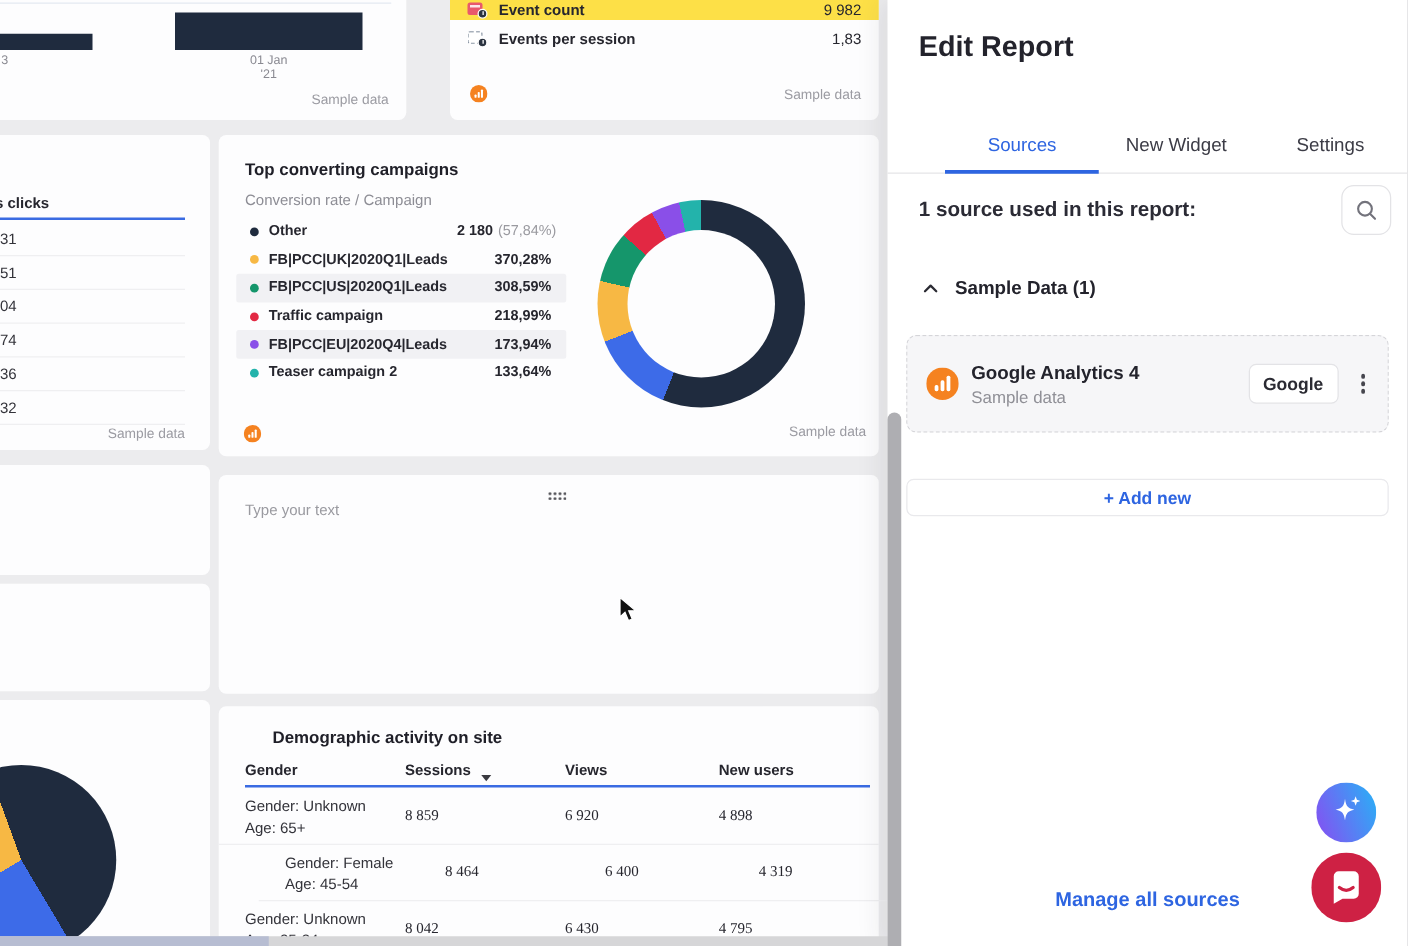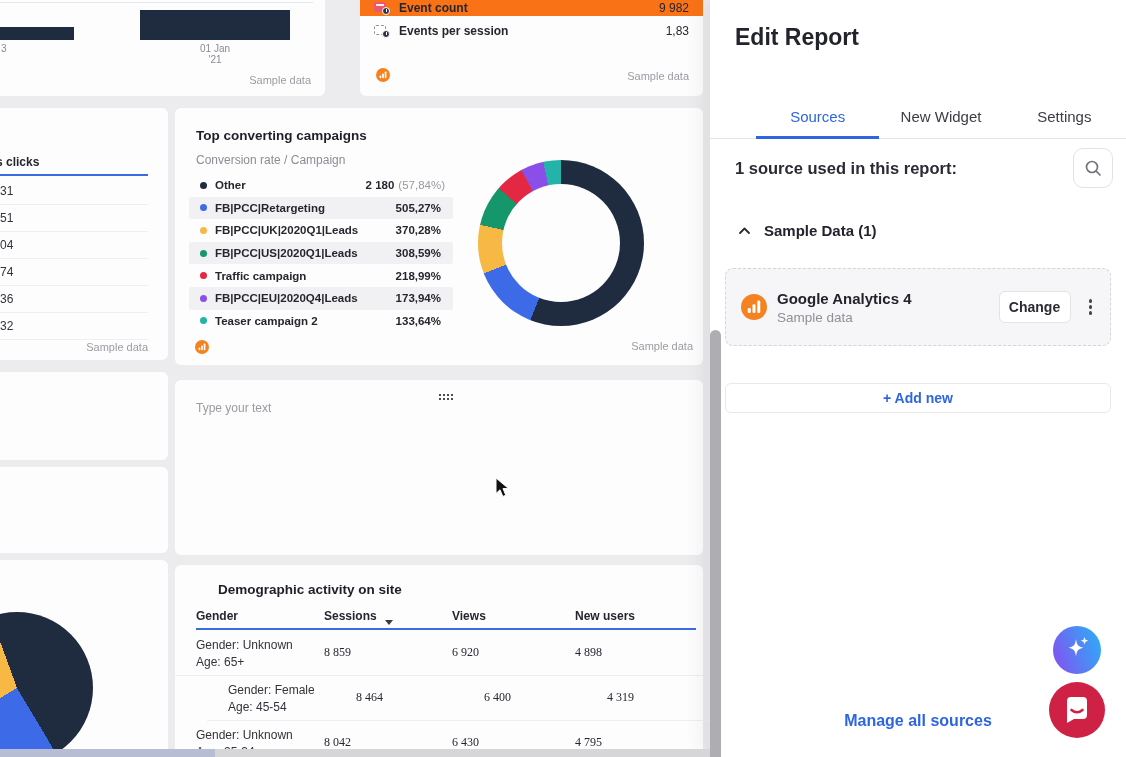--- a/index.html
+++ b/index.html
@@ -17,21 +17,21 @@
   #card-bar .bar { position:absolute; background:#1f2b3e; }
   #card-bar .bar1 { left:0; top:41px; width:84px; height:13px; }
   #card-bar .bar2 { left:150px; top:24px; width:150px; height:30px; }
   .axis-label { position:absolute; font-size:10px; color:#8a8a92; }
   #card-bar .lab-left { left:11px; top:57px; }
   #card-bar .lab-mid { left:185px; top:57px; width:80px; text-align:center; line-height:11px; }
 
   
   #card-events { left:360px; top:-14px; width:343px; height:110px; border-radius:0 0 6px 6px; padding-top:13px; }
   .metric-row { display:flex; align-items:center; height:17px; margin:0 0 6px 0; padding:0 14px; }
-  .metric-row.striped { background:#f97316;justify-content:center; }
+  .metric-row.striped { background:#fde047;justify-content:center; }
   .metric-icon { position:relative; width:16px; height:14px; margin-right:9px; flex:0 0 16px; }
   .mi-box { position:absolute; left:0; top:1px; width:12px; height:10px; border-radius:2px; }
   .mi-event .mi-box { background:#e8596c; }
   .mi-event .mi-box::after { content:""; position:absolute; left:2px; top:2px; width:8px; height:2px; background:#fff; opacity:.85; }
   .mi-session .mi-box { border:1px dashed #8c97a6; background:#fff; }
   .mi-badge { position:absolute; right:0; bottom:0; width:8px; height:8px; border-radius:50%; background:#2b3340; border:1px solid #fdfdfe; }
   .mi-badge::after { content:""; position:absolute; left:2.5px; top:1.5px; width:1.5px; height:3px; background:#fff; }
   .metric-label { flex:1; font-size:12px; font-weight:bold; color:#26262e; }
   .metric-value { font-size:12px; color:#26262e; }
 
@@ -174,26 +174,20 @@
     <div class="card" id="card-campaigns">
       <div class="w-title">Top converting campaigns</div>
       <div class="w-subtitle">Conversion rate / Campaign</div>
       <div id="legend">
         <div class="lrow">
             <span class="ldot" style="background: rgb(31, 43, 62);"></span>
             <span class="llabel">Other</span>
             <span class="lval">2 180</span>
             <span class="lpct">(57,84%)</span>
           </div>
-        <div class="lrow striped">
-            <span class="ldot" style="background: rgb(61, 107, 232);"></span>
-            <span class="llabel">FB|PCC|Retargeting</span>
-            <span class="lval">505,27%</span>
-            <span class="lpct"></span>
-          </div>
         <div class="lrow">
             <span class="ldot" style="background: rgb(247, 184, 68);"></span>
             <span class="llabel">FB|PCC|UK|2020Q1|Leads</span>
             <span class="lval">370,28%</span>
             <span class="lpct"></span>
           </div>
         <div class="lrow striped">
             <span class="ldot" style="background: rgb(21, 150, 107);"></span>
             <span class="llabel">FB|PCC|US|2020Q1|Leads</span>
             <span class="lval">308,59%</span>
@@ -311,21 +305,21 @@
       <svg width="26" height="26" viewBox="0 0 24 24">
         <circle cx="12" cy="12" r="12" fill="#F58220"></circle>
         <rect x="6.2" y="13" width="2.8" height="4.5" rx="1.2" fill="#fff"></rect>
         <rect x="10.6" y="9.5" width="2.8" height="8" rx="1.2" fill="#fff"></rect>
         <rect x="15" y="6" width="2.8" height="11.5" rx="1.2" fill="#fff"></rect>
       </svg>
       <div class="src-texts">
         <div class="src-name">Google Analytics 4</div>
         <div class="src-sub">Sample data</div>
       </div>
-      <button id="change-btn">Change</button>
+      <button id="change-btn">Google</button>
       <div id="kebab">
           <i></i>
           <i></i>
           <i></i>
         </div>
     </div>
 
     <button id="add-new-btn">+ Add new</button>
 
     <div id="manage-link">Manage all sources</div>

